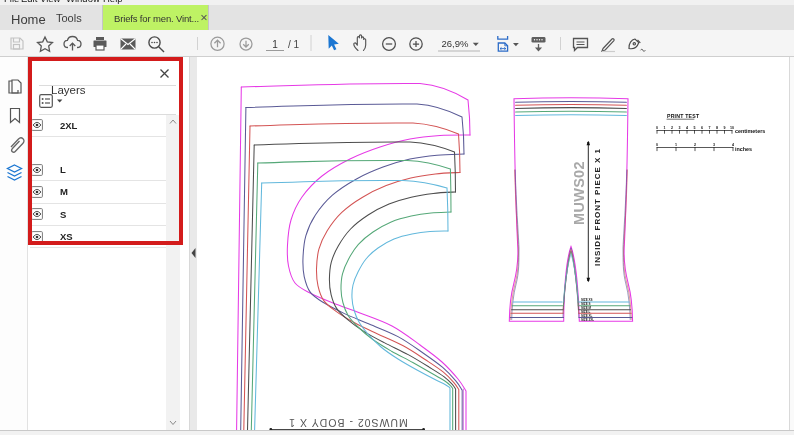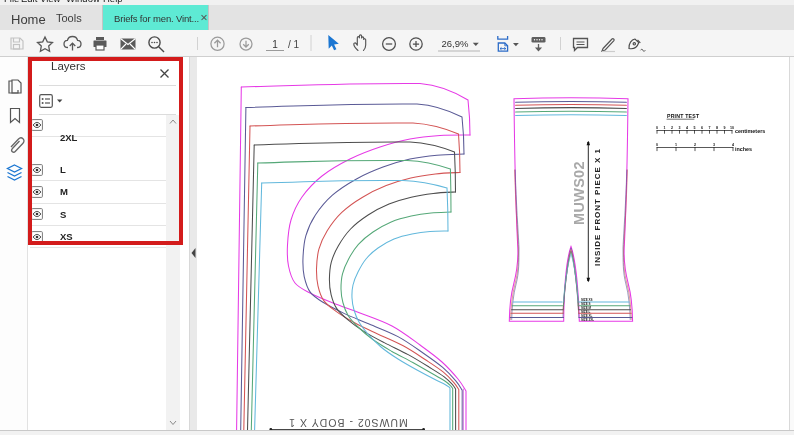--- a/index.html
+++ b/index.html
@@ -16,21 +16,21 @@
     <span style="position:absolute;left:21px;">Edit</span>
     <span style="position:absolute;left:40px;">View</span>
     <span style="position:absolute;left:66px;">Window</span>
     <span style="position:absolute;left:103px;">Help</span>
   </div>
 </div>
 
 <div class="abs" style="left:0;top:5px;width:794px;height:25px;background:#e3e3e3;">
   <span class="abs" style="left:11px;top:6.5px;font-size:13px;color:#3c3c3c;">Home</span>
   <span class="abs" style="left:56px;top:6.5px;font-size:11px;color:#3c3c3c;">Tools</span>
-  <div class="abs" style="left:102px;top:0;width:107px;height:25px;background:#5eead4;
+  <div class="abs" style="left:102px;top:0;width:107px;height:25px;background:#bef264;
        border-left:1px solid #c4c4c4;border-right:1px solid #c4c4c4;white-space:nowrap;overflow:hidden;">
     <span class="abs" style="left:11px;top:7.5px;font-size:9.5px;letter-spacing:-0.15px;color:#333;">Briefs for men. Vint...</span>
     <span class="abs" style="left:97px;top:6.5px;font-size:9.5px;color:#555;">✕</span>
   </div>
 </div>
 
 <div class="abs" style="left:0;top:30px;width:794px;height:27px;background:#f5f5f5;border-bottom:1px solid #cfcfcf;">
 <svg width="794" height="27" viewBox="0 0 794 27" fill="none">
 
   <g stroke="#c3c3c3" stroke-width="1.2">
@@ -149,21 +149,21 @@
 
   <g stroke="#1b76d2" stroke-width="1.3">
     <path d="M14.5,108 l7,3.5 -7,3.5 -7,-3.5 z"></path>
     <path d="M7.5,115.5 l7,3.5 7,-3.5"></path>
     <path d="M7.5,119.5 l7,3.5 7,-3.5"></path>
   </g>
 </svg>
 </div>
 
 <div class="abs" style="left:28px;top:57px;width:161px;height:373px;background:#fff;">
-  <span class="abs" style="left:11px;top:3px;font-size:11.5px;color:#333;padding-left:12px;">Layers</span>
+  <span class="abs" style="left:11px;top:27px;font-size:11.5px;color:#333;padding-left:12px;">Layers</span>
   <svg class="abs" style="left:131px;top:11px;" width="11" height="11" viewBox="0 0 11 11">
     <path d="M1.5,1.5 L9.5,9.5 M9.5,1.5 L1.5,9.5" stroke="#444" stroke-width="1.3"></path>
   </svg>
   <div class="abs" style="left:11px;top:27.5px;width:137px;height:1px;background:#dcdcdc;"></div>
 
   <svg class="abs" style="left:11px;top:37px;" width="24" height="14" viewBox="0 0 24 14">
     <rect x="0.7" y="0.7" width="12.6" height="12.6" rx="1.5" stroke="#555" stroke-width="1.2" fill="none"></rect>
     <circle cx="3.6" cy="5" r="1" fill="#555"></circle>
         <path d="M6,5 h5" stroke="#555" stroke-width="1.2"></path>
     <circle cx="3.6" cy="9" r="1" fill="#555"></circle>
@@ -180,21 +180,21 @@
       <path d="M4,3 l3,3.5 3,-3.5" stroke="#8a8a8a" fill="none"></path>
         </svg>
   </div>
 
 <div class="abs" style="left:2px;top:57.5px;width:136px;height:22.3px;border-bottom:1px solid #e4e4e4;">
         <svg style="position:absolute;left:0.5px;top:4.5px" width="12" height="12" viewBox="0 0 12 12">
           <rect x="0.6" y="0.6" width="10.8" height="10.8" rx="1" stroke="#7a7a7a" fill="none"></rect>
           <path d="M2.2,6 C3.4,4.2 5,3.4 6,3.4 C7,3.4 8.6,4.2 9.8,6 C8.6,7.8 7,8.6 6,8.6 C5,8.6 3.4,7.8 2.2,6 Z" stroke="#333" fill="none" stroke-width="0.9"></path>
           <circle cx="6" cy="6" r="1.3" fill="#333"></circle>
         </svg>
-        <span style="position:absolute;left:30px;top:5px;font-size:9.5px;font-weight:bold;color:#222;margin-top:12px;">2XL</span>
+        <span style="position:absolute;left:30px;top:5px;font-size:9.5px;font-weight:bold;color:#222;">2XL</span>
       </div>
       <div class="abs" style="left:2px;top:102.1px;width:136px;height:22.3px;border-bottom:1px solid #e4e4e4;">
         <svg style="position:absolute;left:0.5px;top:4.5px" width="12" height="12" viewBox="0 0 12 12">
           <rect x="0.6" y="0.6" width="10.8" height="10.8" rx="1" stroke="#7a7a7a" fill="none"></rect>
           <path d="M2.2,6 C3.4,4.2 5,3.4 6,3.4 C7,3.4 8.6,4.2 9.8,6 C8.6,7.8 7,8.6 6,8.6 C5,8.6 3.4,7.8 2.2,6 Z" stroke="#333" fill="none" stroke-width="0.9"></path>
           <circle cx="6" cy="6" r="1.3" fill="#333"></circle>
         </svg>
         <span style="position:absolute;left:30px;top:5px;font-size:9.5px;font-weight:bold;color:#222;">L</span>
       </div>
       <div class="abs" style="left:2px;top:124.4px;width:136px;height:22.3px;border-bottom:1px solid #e4e4e4;">

